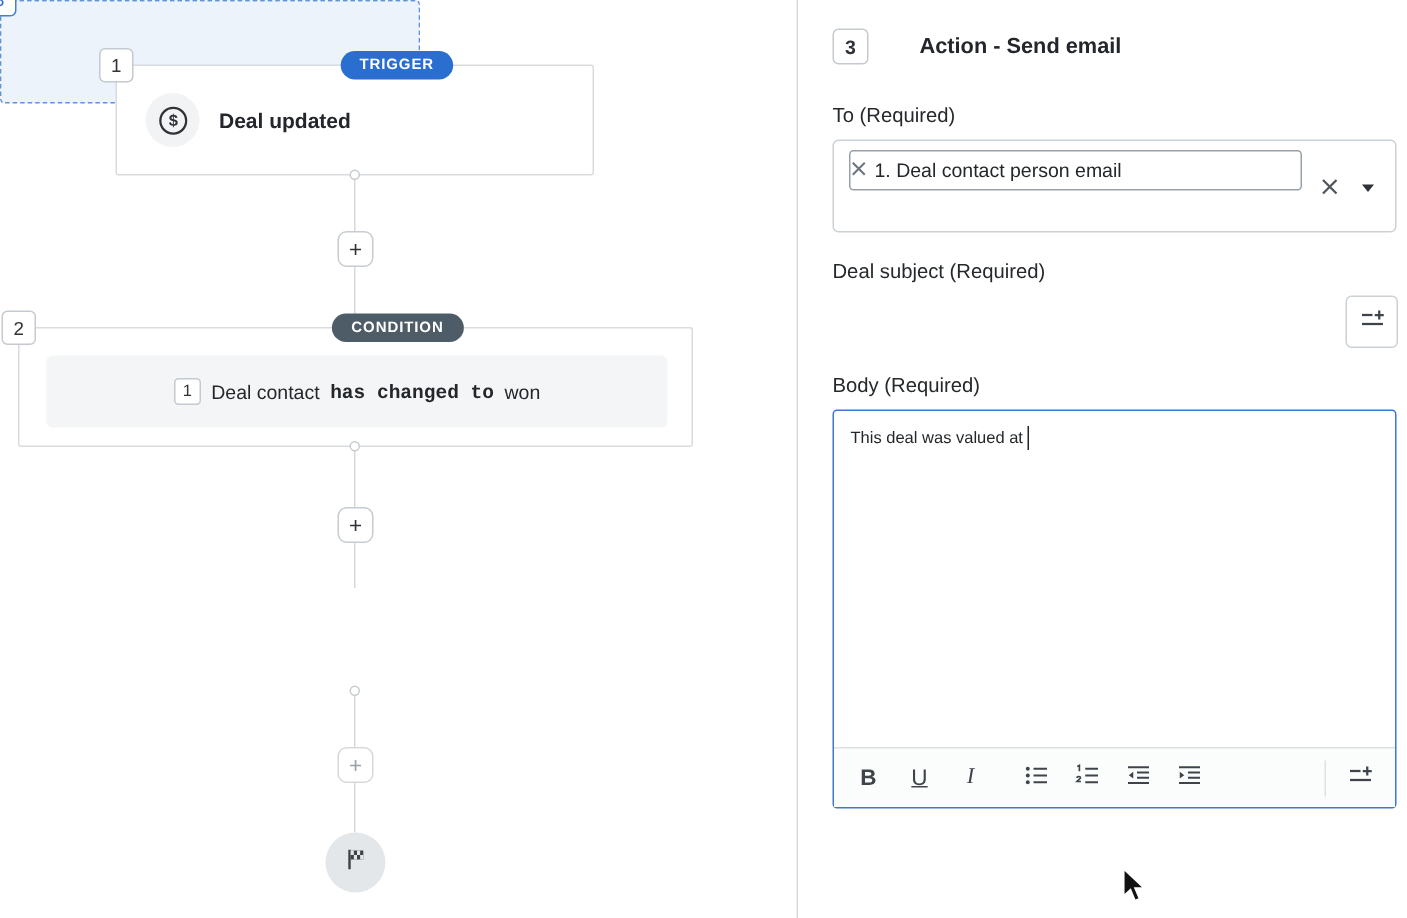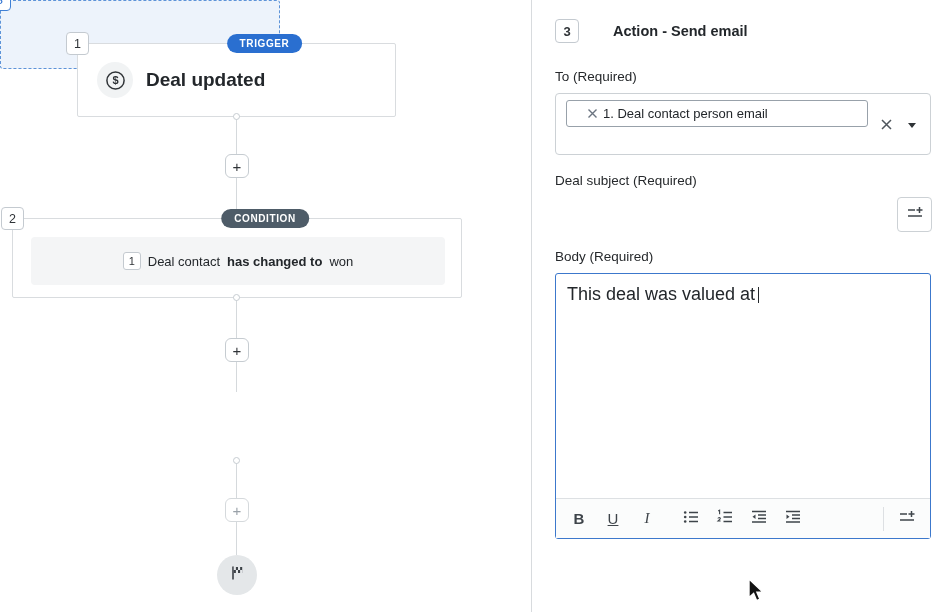--- a/index.html
+++ b/index.html
@@ -16,51 +16,51 @@
 
   .node { position:absolute; background:#fff; border:1px solid #d9dcdf; border-radius:2px; }
   .num-badge { position:absolute; left:-12px; top:-12px; width:23px; height:23px; background:#fff; border:1px solid #c4cad0; border-radius:4px; display:flex; align-items:center; justify-content:center; font-size:12.5px; color:#2f3337; }
   .pill { position:absolute; top:-10px; left:50%; transform:translateX(-50%); color:#fff; font-size:10px; font-weight:700; letter-spacing:0.6px; padding:4px 13px; border-radius:11px; white-space:nowrap;margin-left:28px; }
   .pill-trigger { background:#2a6fd0; }
   .pill-condition { background:#4e5c68; }
 
   .trigger-node { left:77px; top:43px; width:319px; height:74px; }
   .trigger-body { display:flex; align-items:center; height:100%; padding-left:19px; gap:13px; }
   .icon-circle { width:36px; height:36px; border-radius:50%; background:#f1f3f4; display:flex; align-items:center; justify-content:center; }
-  .node-title { font-size:19px; font-weight:700; color:#23272b; }
+  .node-title { font-size:14px; font-weight:700; color:#23272b; }
 
   .condition-node { left:12px; top:218px; width:450px; height:80px; }
   .condition-inner { position:absolute; left:18px; top:18px; width:414px; height:48px; background:#f4f5f6; border-radius:4px; display:flex; align-items:center; justify-content:center; gap:7px; font-size:13px; color:#23272b; cursor:pointer; }
   .chip-num { width:18px; height:18px; background:#fff; border:1px solid #c4cad0; border-radius:3px; display:flex; align-items:center; justify-content:center; font-size:11px; color:#2f3337; }
-  .cond-bold { font-weight:700; }
+  .cond-bold { font-weight:700;font-family:Liberation Mono, monospace; }
 
   .selected-node { left:97px; top:392px; width:280px; height:69px; background:#edf3fb; border:1px dashed #5d93d8; border-radius:3px; cursor:pointer; }
   .selected-node .num-badge { border-color:#3f80d5; color:#2b6fd0; }
 
   .end-circle { position:absolute; left:217px; top:555px; width:40px; height:40px; border-radius:50%; background:#e4e7e9; display:flex; align-items:center; justify-content:center; }
 
   
   .panel { position:absolute; left:531px; top:0; width:407px; height:612px; background:#fff; border-left:1px solid #d8dbde; }
   .panel-header { position:absolute; left:23px; top:19px; display:flex; align-items:center; gap:10px; }
   .step-badge { width:24px; height:24px; background:#fff; border:1px solid #c4cad0; border-radius:4px; display:flex; align-items:center; justify-content:center; font-size:13px; font-weight:700; color:#2f3337; }
   .panel-title { font-size:14.5px; font-weight:700; color:#23272b;margin-left:24px; }
 
   .field-label { position:absolute; left:23px; font-size:13.5px; color:#26292c;text-align:right; }
 
   .to-field { position:absolute; left:23px; top:93px; width:376px; height:62px; border:1px solid #ccd1d5; border-radius:4px; background:#fff; }
-  .token-input { position:absolute; left:10px; top:6px; width:302px; height:27px; border:1px solid #98a1aa; border-radius:3px; background:#fff; display:flex; align-items:center; padding:0 20px; gap:5px; cursor:text; }
+  .token-input { position:absolute; left:10px; top:6px; width:302px; height:27px; border:1px solid #98a1aa; border-radius:3px; background:#fff; display:flex; align-items:center; padding:0 0; gap:5px; cursor:text; }
   .token-text { font-size:13px; color:#23272b; white-space:nowrap; }
   .to-clear { position:absolute; right:36px; top:22px; width:16px; height:16px; display:flex; align-items:center; justify-content:center; cursor:pointer; }
   .to-caret { position:absolute; right:14px; top:29px; width:0; height:0; border-left:4.5px solid transparent; border-right:4.5px solid transparent; border-top:5.5px solid #2f3337; cursor:pointer; }
 
   .subject-input { position:absolute; left:23px; top:197px; width:338px; height:35px; border:1px solid #ccd1d5; border-radius:4px; padding:0 10px; font-size:13.5px; color:#23272b; font-family:inherit; outline:none; }
   .field-btn { position:absolute; left:365px; top:197px; width:35px; height:35px; border:1px solid #ccd1d5; border-radius:4px; background:#fff; display:flex; align-items:center; justify-content:center; cursor:pointer; }
 
   .body-box { position:absolute; left:23px; top:273px; width:376px; height:266px; border:1px solid #3c78cc; border-radius:3px; background:#fff; }
-  .body-text { position:absolute; left:11px; top:10px; font-size:18px; color:#23272b; display:flex; align-items:center; }
+  .body-text { position:absolute; left:11px; top:10px; font-size:11px; color:#23272b; display:flex; align-items:center; }
   .text-caret { display:inline-block; width:1px; height:16px; background:#23272b; margin-left:3px; }
 
   .body-toolbar { position:absolute; left:0; bottom:0; width:100%; height:40px; border-top:1px solid #dde0e3; background:#fbfcfc; display:flex; align-items:center; padding:0 10px; }
   .tb-btn { width:26px; height:26px; border:none; background:transparent; display:flex; align-items:center; justify-content:center; cursor:pointer; color:#3e444a; border-radius:3px; margin-right:8px; font-family:inherit; }
   .tb-bold { font-weight:700; font-size:15px; }
   .tb-underline { font-size:15px; text-decoration:underline; }
   .tb-italic { font-size:15px; font-style:italic; font-family:"Liberation Serif", serif; }
   .tb-gap { margin-left:10px; }
   .tb-divider { width:1px; height:24px; background:#dde0e3; margin-left:auto; margin-right:10px; }
 

